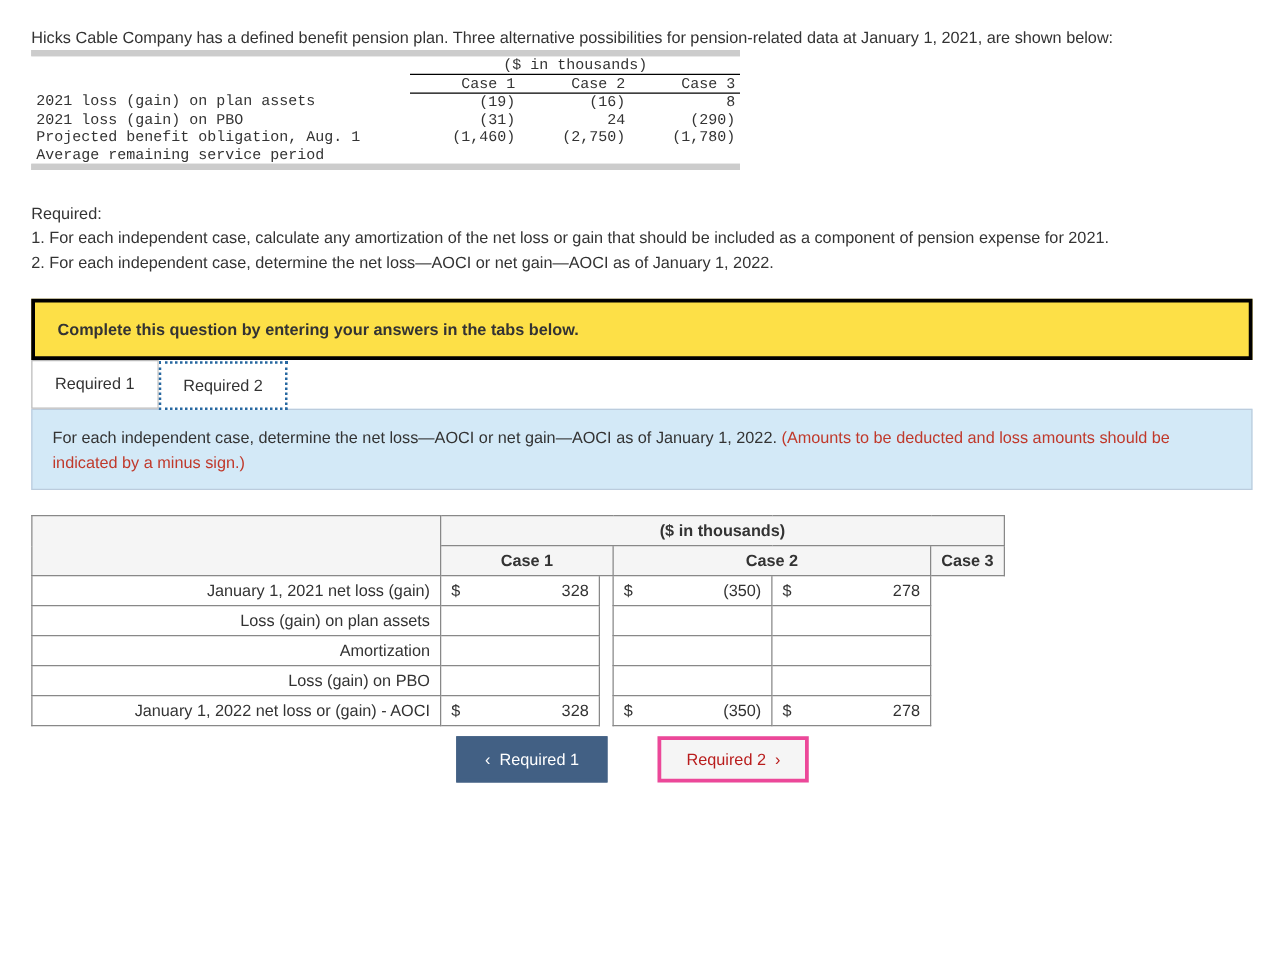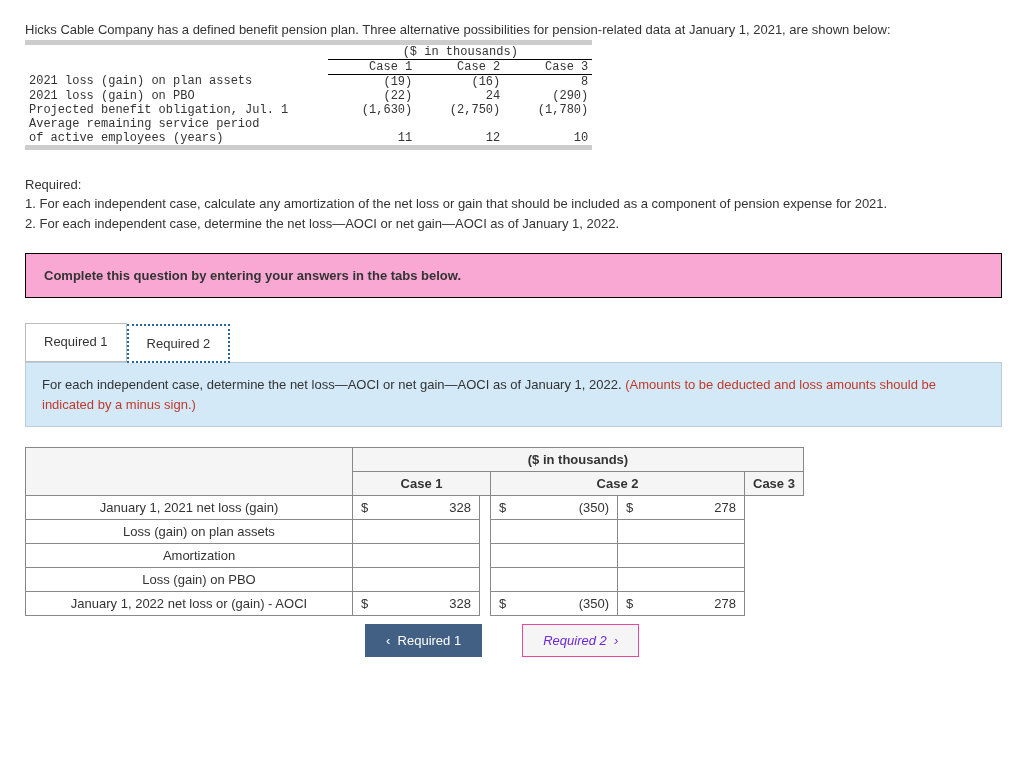--- a/index.html
+++ b/index.html
@@ -23,24 +23,23 @@
   .hdr-row td { text-align: center; }
   .hdr-line { border-bottom: 1px solid #000; }
   .grey-bar {
     background: #ccc;
     height: 5px;
   }
   .grey-bar td { background:#ccc; padding:0; height:5px; line-height:5px; }
   .required-block { margin-bottom: 20px; line-height:1.5; }
   .required-block b { font-weight: normal; margin-top: 37px; }
   .instr-box {
-    background: #f9a8d4;
-    border: 1px solid #000000;
+    background: #fde047;
+    border: 3px solid #000000;
     padding: 14px 18px;
-    margin-bottom: 25px;
     font-weight: bold;
   }
   .tabs { display:flex; }
   .tab {
     border: 1px solid #bbb;
     padding: 10px 18px;
     font-size: 13px;
     background: #fff;
     cursor: pointer;
   }
@@ -62,34 +61,34 @@
   .note-red { color: #c0392b; }
   .answer-table {
     border-collapse: collapse;
     font-size: 13px;
   }
   .answer-table th, .answer-table td {
     border: 1px solid #888;
     padding: 4px 8px;
   }
   .answer-table th { background: #f5f5f5; font-weight: bold; text-align:center; }
-  .answer-table .row-label { text-align:center; width:290px; }
+  .answer-table .row-label { text-align:right; width:290px; }
   .answer-table .indent { padding-left: 28px; }
   .answer-table .money-col { width:110px; text-align:right; }
   .answer-table .spacer-col { border:none; background:#fff; width:10px; padding:0; }
   .nav-row { margin-top:8px; }
   .nav-btn {
     display:inline-block;
     padding: 8px 20px;
     font-size:13px;
-    border:1px solid #ec4899;
+    border:3px solid #ec4899;
     cursor:pointer;
   }
   .nav-prev { background:#426084; color:#fff; border-color:#426084; }
-  .nav-next { background:#f5f5f5; color:#6d28d9;font-style:italic; }
+  .nav-next { background:#f5f5f5; color:#b91c1c; }
   .nav-wrap { display:flex; justify-content:flex-start; padding-left:340px; gap:40px; }
 </style>
 </head>
 <body>
 
 <div class="problem-text">Hicks Cable Company has a defined benefit pension plan. Three alternative possibilities for pension-related data at January 1, 2021, are shown below:</div>
 
 <table class="data-table">
   <tbody>
       <tr class="grey-bar">
@@ -106,41 +105,35 @@
     <td class="num hdr-line">Case 3</td>
   </tr>
   <tr>
         <td class="lbl">2021 loss (gain) on plan assets</td>
         <td class="num">(19)</td>
         <td class="num">(16)</td>
         <td class="num">8</td>
       </tr>
   <tr>
         <td class="lbl">2021 loss (gain) on PBO</td>
-        <td class="num">(22)</td>
+        <td class="num">(31)</td>
         <td class="num">24</td>
         <td class="num">(290)</td>
       </tr>
   <tr>
-        <td class="lbl">Projected benefit obligation, Jul. 1</td>
-        <td class="num">(1,630)</td>
+        <td class="lbl">Projected benefit obligation, Aug. 1</td>
+        <td class="num">(1,460)</td>
         <td class="num">(2,750)</td>
         <td class="num">(1,780)</td>
       </tr>
   <tr>
         <td class="lbl">Average remaining service period</td>
         <td class="num"></td>
         <td class="num"></td>
         <td class="num"></td>
-      </tr>
-  <tr>
-        <td class="lbl">of active employees (years)</td>
-        <td class="num">11</td>
-        <td class="num">12</td>
-        <td class="num">10</td>
       </tr>
   <tr class="grey-bar">
         <td colspan="4"></td>
       </tr>
 </tbody>
   </table>
 
 <div class="required-block">
   <b>Required:</b><br>
   <b>1.</b> <span>For each independent case, calculate any amortization of the net loss or gain that should be included as a component of pension expense for 2021.</span><br>

